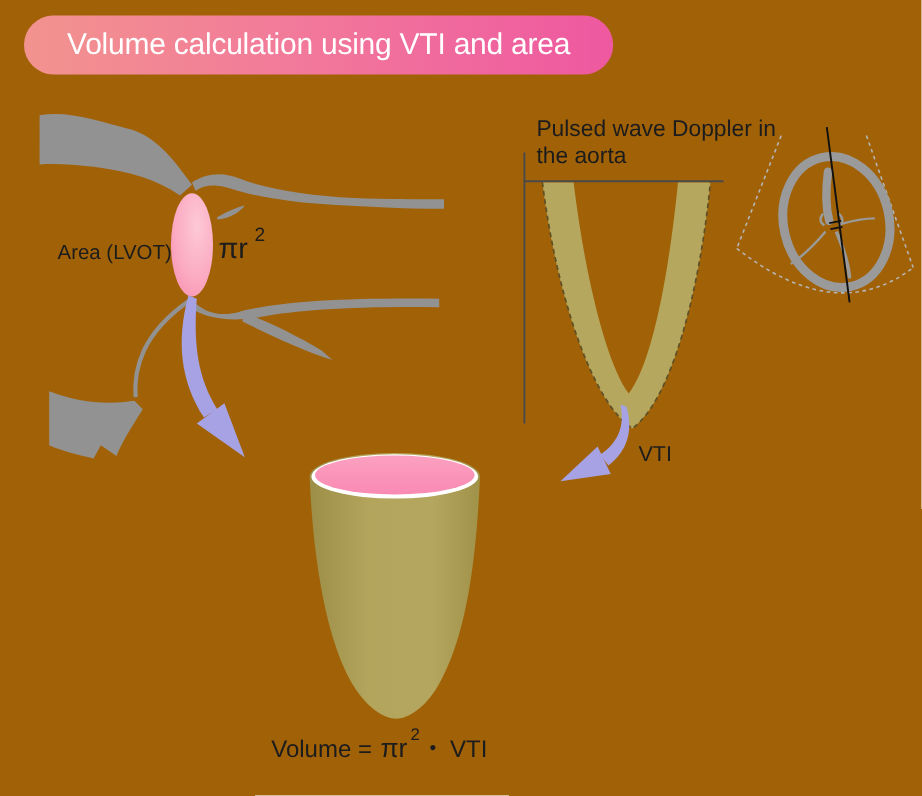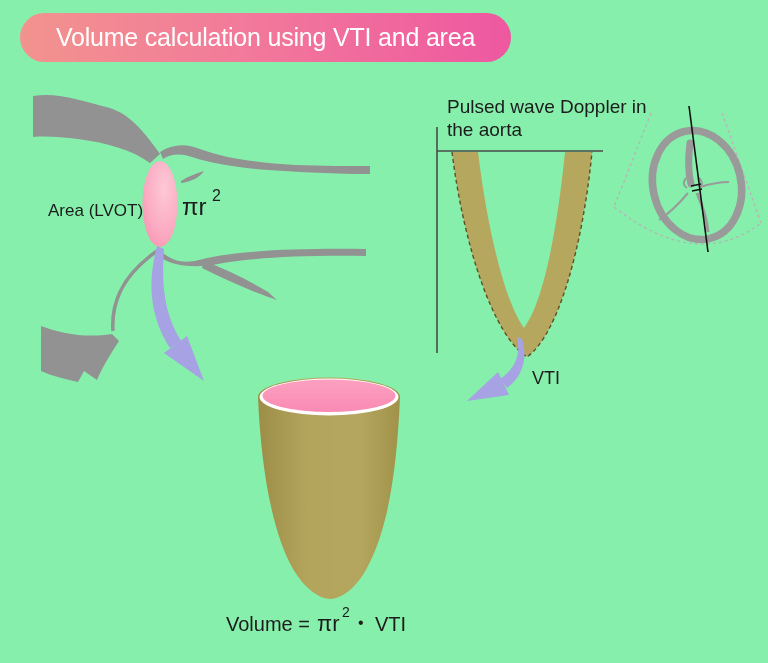--- a/index.html
+++ b/index.html
@@ -1,17 +1,17 @@
 <!DOCTYPE html>
 <html><head>
 <meta charset="utf-8">
 <style>
   html,body{margin:0;padding:0;background:#ffffff;}
   .canvas{
-    position:relative;width:768px;height:663px;background:#86efac;overflow:hidden;
+    position:relative;width:768px;height:663px;background:#a16207;overflow:hidden;
     font-family:"Liberation Sans",sans-serif;
   }
   .banner{
     position:absolute;left:20px;top:13px;width:491px;height:49px;
     border-radius:25px;
     background:linear-gradient(90deg,#f2938e 0%,#f27a9a 45%,#ee58a0 100%);
     display:flex;align-items:center;justify-content:center;
   }
   .banner span{
     color:#ffffff;font-size:25px;letter-spacing:-0.2px;font-weight:400;

